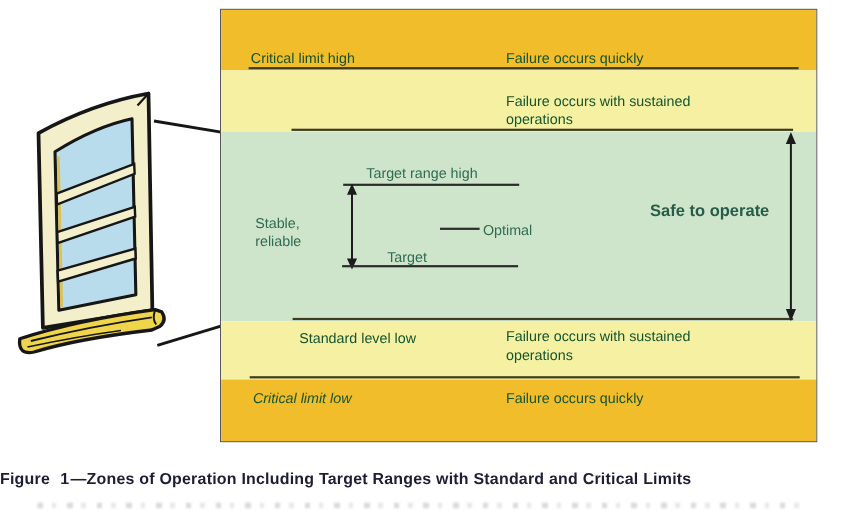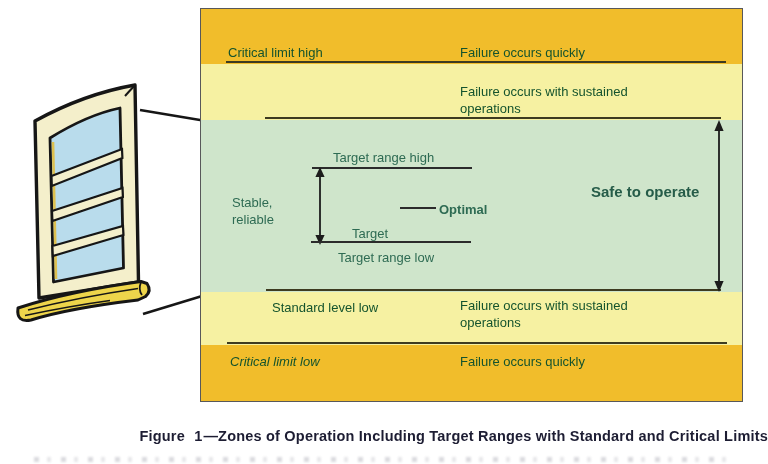--- a/index.html
+++ b/index.html
@@ -50,21 +50,21 @@
 
   .hline{position:absolute;height:1.6px;background:#2b2b2b;}
   .hl-high{left:111px;top:158px;width:160px;}
   .hl-low{left:110px;top:232px;width:160px;}
   .dash{left:199px;top:198px;width:36px;}
 
   .arrow-svg{position:absolute;}
 
   
   .caption{
-    position:absolute;left:0;top:428px;width:768px;text-align:right;
+    position:absolute;left:0;top:428px;width:768px;text-align:left;
     font-weight:bold;font-size:14.5px;color:#1d1d33;letter-spacing:0.2px;
   }
   .caption .fig-no{word-spacing:5px;margin-right:1px;}
 
   
   .cutoff-strip{
     position:absolute;left:34px;top:457px;width:700px;height:5px;opacity:.45;
     background:repeating-linear-gradient(90deg,
       rgba(110,110,125,.55) 0 5px, transparent 5px 13px,
       rgba(110,110,125,.35) 13px 17px, transparent 17px 27px);
@@ -126,24 +126,23 @@
 reliable</div>
 
     <svg class="arrow-svg" style="left:110px;top:158px;" width="18" height="78" viewBox="0 0 18 78" aria-hidden="true">
       <line x1="9" y1="8" x2="9" y2="70" stroke="#1c1c1c" stroke-width="1.8"></line>
       <polygon points="9,0 4.4,10 13.6,10" fill="#1c1c1c"></polygon>
       <polygon points="9,78 4.4,68 13.6,68" fill="#1c1c1c"></polygon>
     </svg>
 
     <div class="t grn" style="left:151px;top:193px;margin-top:24px;">Target</div>
     <div class="hline dash"></div>
-    <div class="t grn" style="left:238px;top:193px;font-weight:bold;">Optimal</div>
+    <div class="t grn" style="left:238px;top:193px;">Optimal</div>
 
     <div class="hline hl-low"></div>
-    <div class="t grn" style="left:137px;top:241px;">Target range low</div>
 
     <div class="t bold" style="left:390px;top:175px;">Safe to operate</div>
 
     <svg class="arrow-svg" style="left:509px;top:111px;" width="18" height="172" viewBox="0 0 18 172" aria-hidden="true">
       <line x1="9" y1="8" x2="9" y2="164" stroke="#1c1c1c" stroke-width="1.8"></line>
       <polygon points="9,0 4.4,11 13.6,11" fill="#1c1c1c"></polygon>
       <polygon points="9,172 4.4,161 13.6,161" fill="#1c1c1c"></polygon>
     </svg>
 
     <div class="t red" style="left:71px;top:291px;">Standard level low</div>

